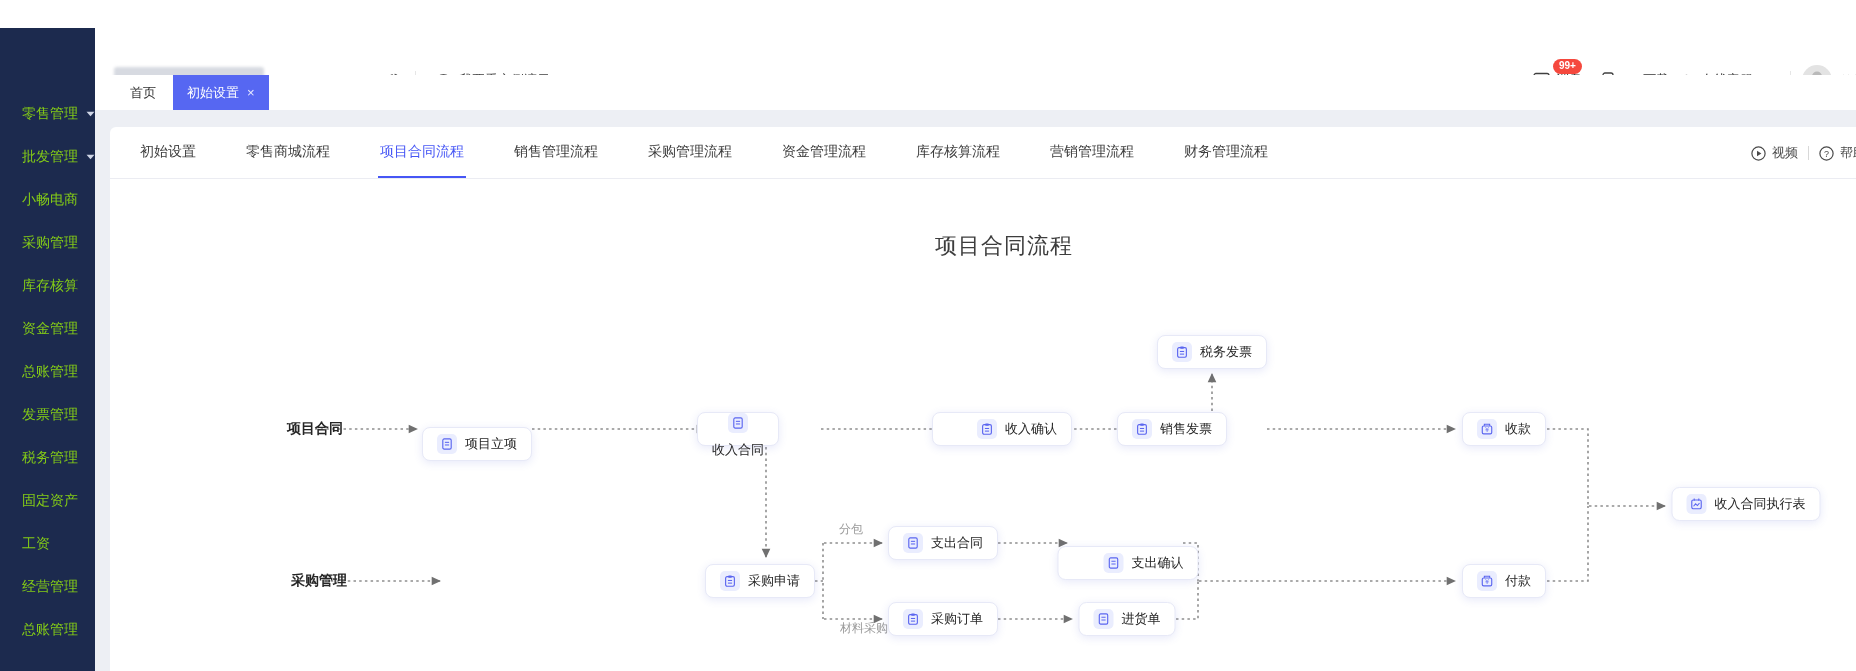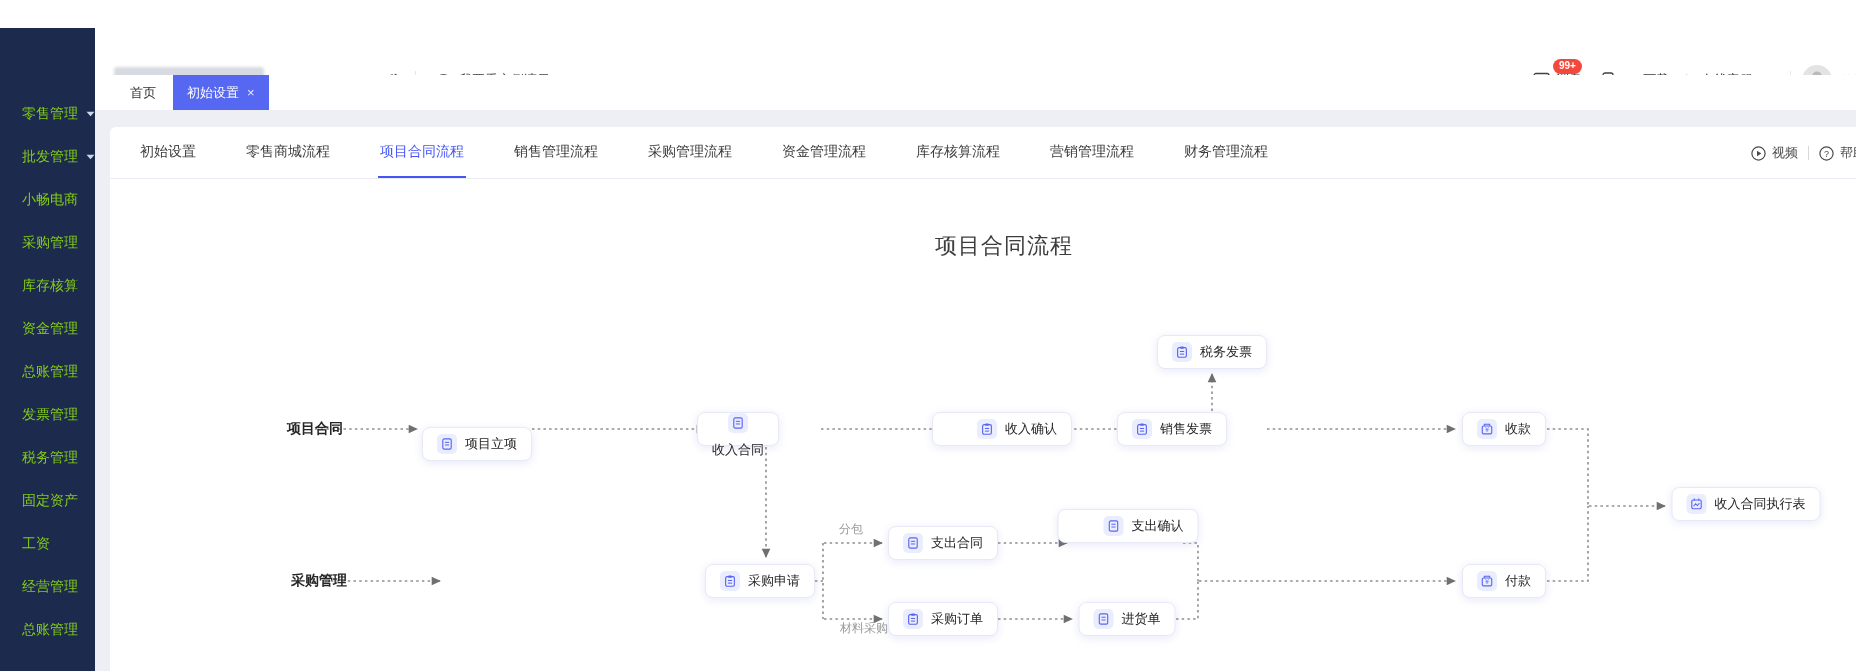--- a/index.html
+++ b/index.html
@@ -329,21 +329,21 @@
       <div class="flow-node" style="left: 943px; top: 543px;">
         <span class="node-icon">
           <svg width="14" height="14" viewBox="0 0 16 16">
             <rect x="3.2" y="2.2" width="9.6" height="11.6" rx="1.6" fill="none" stroke="#5b66f0" stroke-width="1.3"></rect>
             <line x1="5.6" y1="6.1" x2="10.4" y2="6.1" stroke="#5b66f0" stroke-width="1.2"></line>
             <line x1="5.6" y1="9.1" x2="10.4" y2="9.1" stroke="#5b66f0" stroke-width="1.2"></line>
           </svg>
         </span>
         <span class="node-label">支出合同</span>
       </div>
-      <div class="flow-node" style="left: 1128px; top: 526px; padding-left: 45px;">
+      <div class="flow-node" style="left: 1128px; top: 563px; padding-left: 45px;">
         <span class="node-icon">
           <svg width="14" height="14" viewBox="0 0 16 16">
             <rect x="3.2" y="2.2" width="9.6" height="11.6" rx="1.6" fill="none" stroke="#5b66f0" stroke-width="1.3"></rect>
             <line x1="5.6" y1="6.1" x2="10.4" y2="6.1" stroke="#5b66f0" stroke-width="1.2"></line>
             <line x1="5.6" y1="9.1" x2="10.4" y2="9.1" stroke="#5b66f0" stroke-width="1.2"></line>
           </svg>
         </span>
         <span class="node-label">支出确认</span>
       </div>
       <div class="flow-node" style="left: 943px; top: 619px;">

